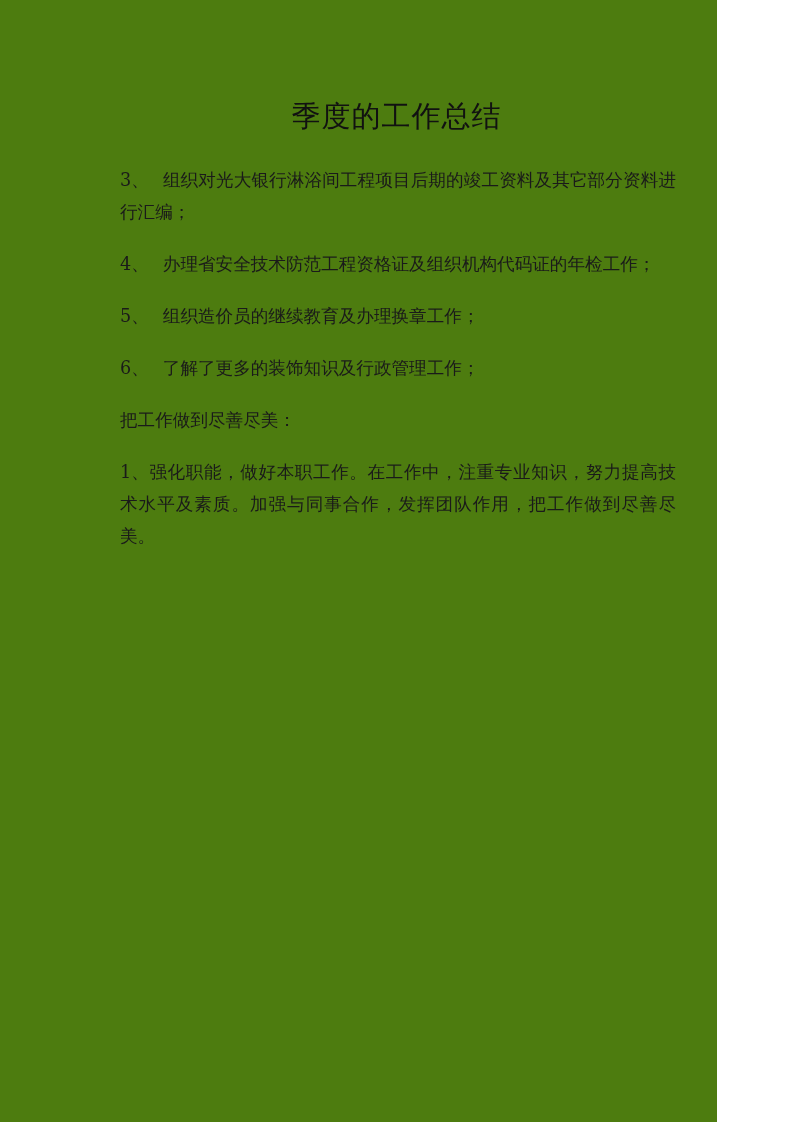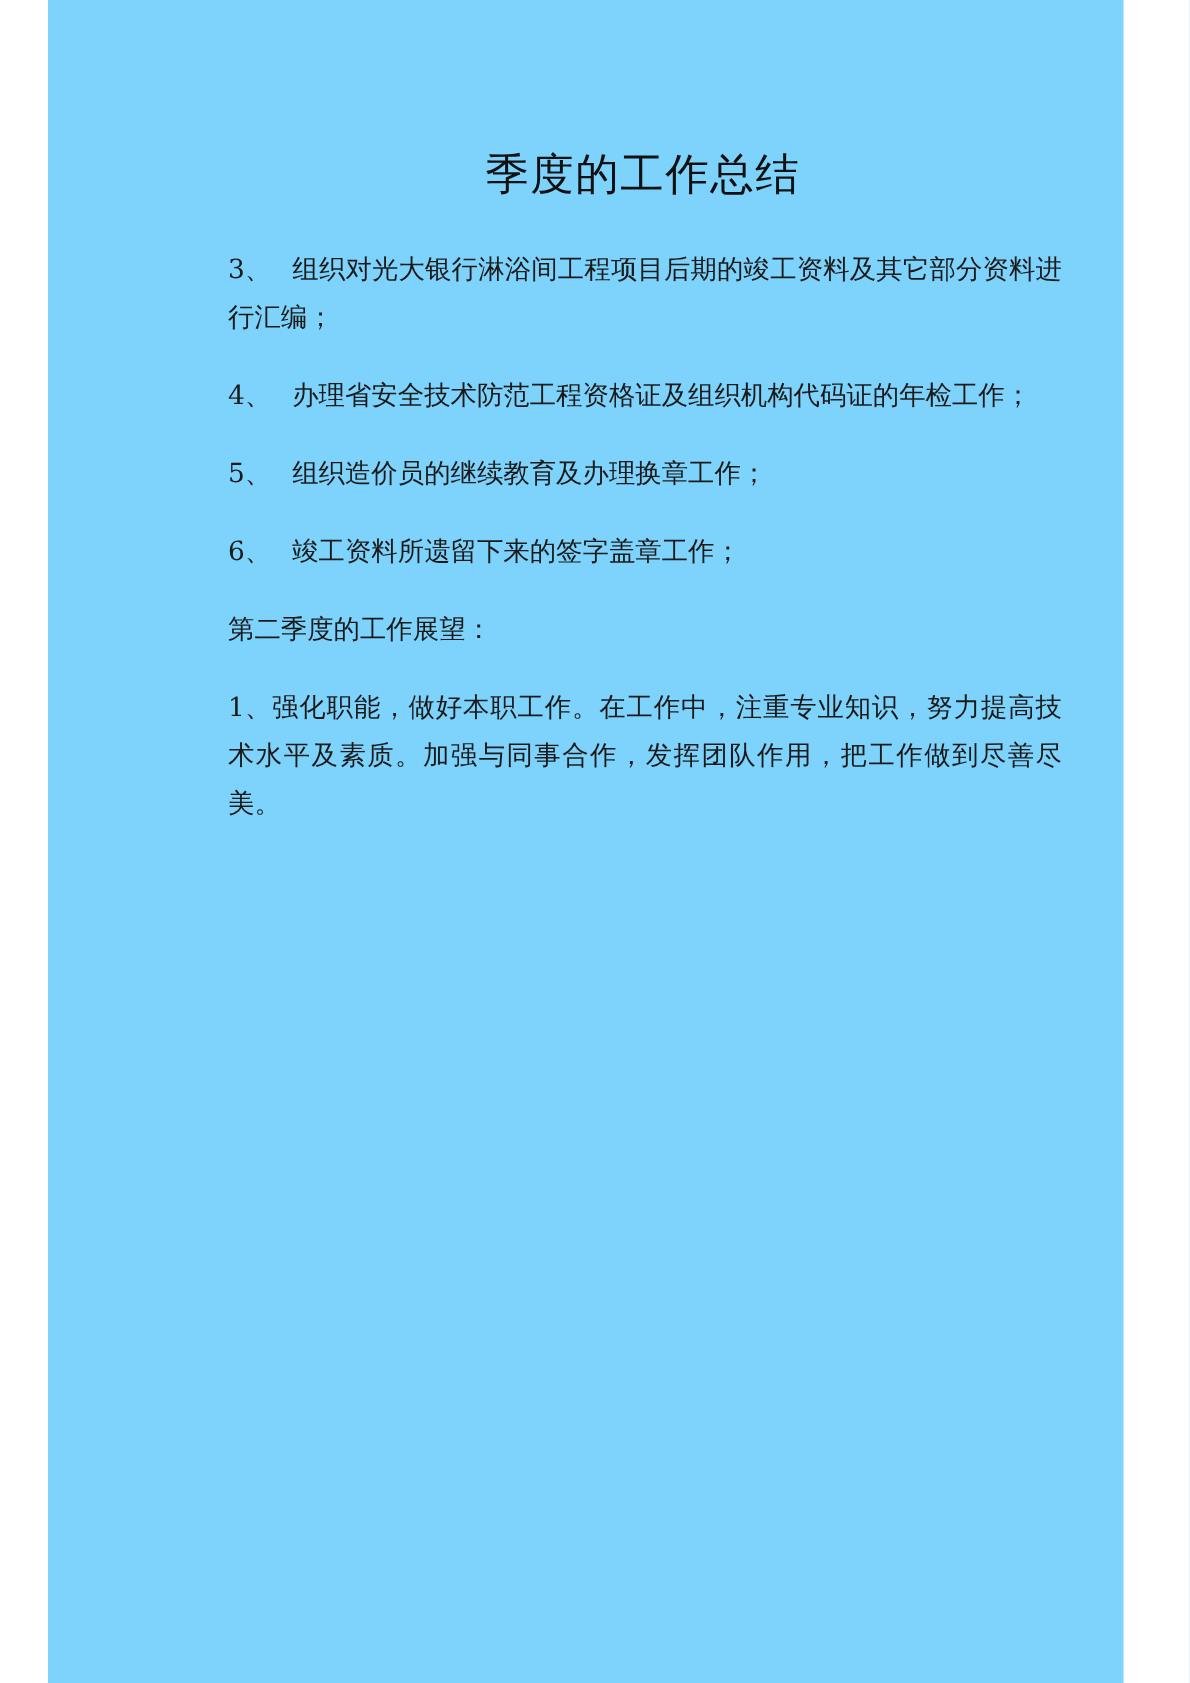--- a/index.html
+++ b/index.html
@@ -13,22 +13,21 @@
     position: relative;
     overflow: hidden;
     font-family: "DejaVu Serif", "Liberation Serif", serif;
     color: #1a1a1a;
   }
   .page {
     position: absolute;
     left: 0; top: 0;
     width: 717px;
     height: 1122px;
-    background: #7dd3fc;
-    margin-left: 32px;
+    background: #4d7c0f;
   }
   .title {
     position: absolute;
     left: 0;
     top: 96px;
     width: 793px;
     text-align: center;
     font-size: 29px;
     line-height: 40px;
     letter-spacing: 1px;
@@ -66,23 +65,23 @@
     <p class="p">
       <span class="num">3、</span><span>组织对光大银行淋浴间工程项目后期的竣工资料及其它部分资料进行汇编；</span>
     </p>
     <p class="p">
       <span class="num">4、</span><span>办理省安全技术防范工程资格证及组织机构代码证的年检工作；</span>
     </p>
     <p class="p">
       <span class="num">5、</span><span>组织造价员的继续教育及办理换章工作；</span>
     </p>
     <p class="p">
-      <span class="num">6、</span><span>竣工资料所遗留下来的签字盖章工作；</span>
+      <span class="num">6、</span><span>了解了更多的装饰知识及行政管理工作；</span>
     </p>
 
 
-    <p class="p">第二季度的工作展望：</p>
+    <p class="p">把工作做到尽善尽美：</p>
 
     <p class="p">
       <span class="num num-tight">1、</span><span>强化职能，做好本职工作。在工作中，注重专业知识，努力提高技术水平及素质。加强与同事合作，发挥团队作用，把工作做到尽善尽美。</span>
     </p>
   </div>
 </div>
 
 </body></html>

